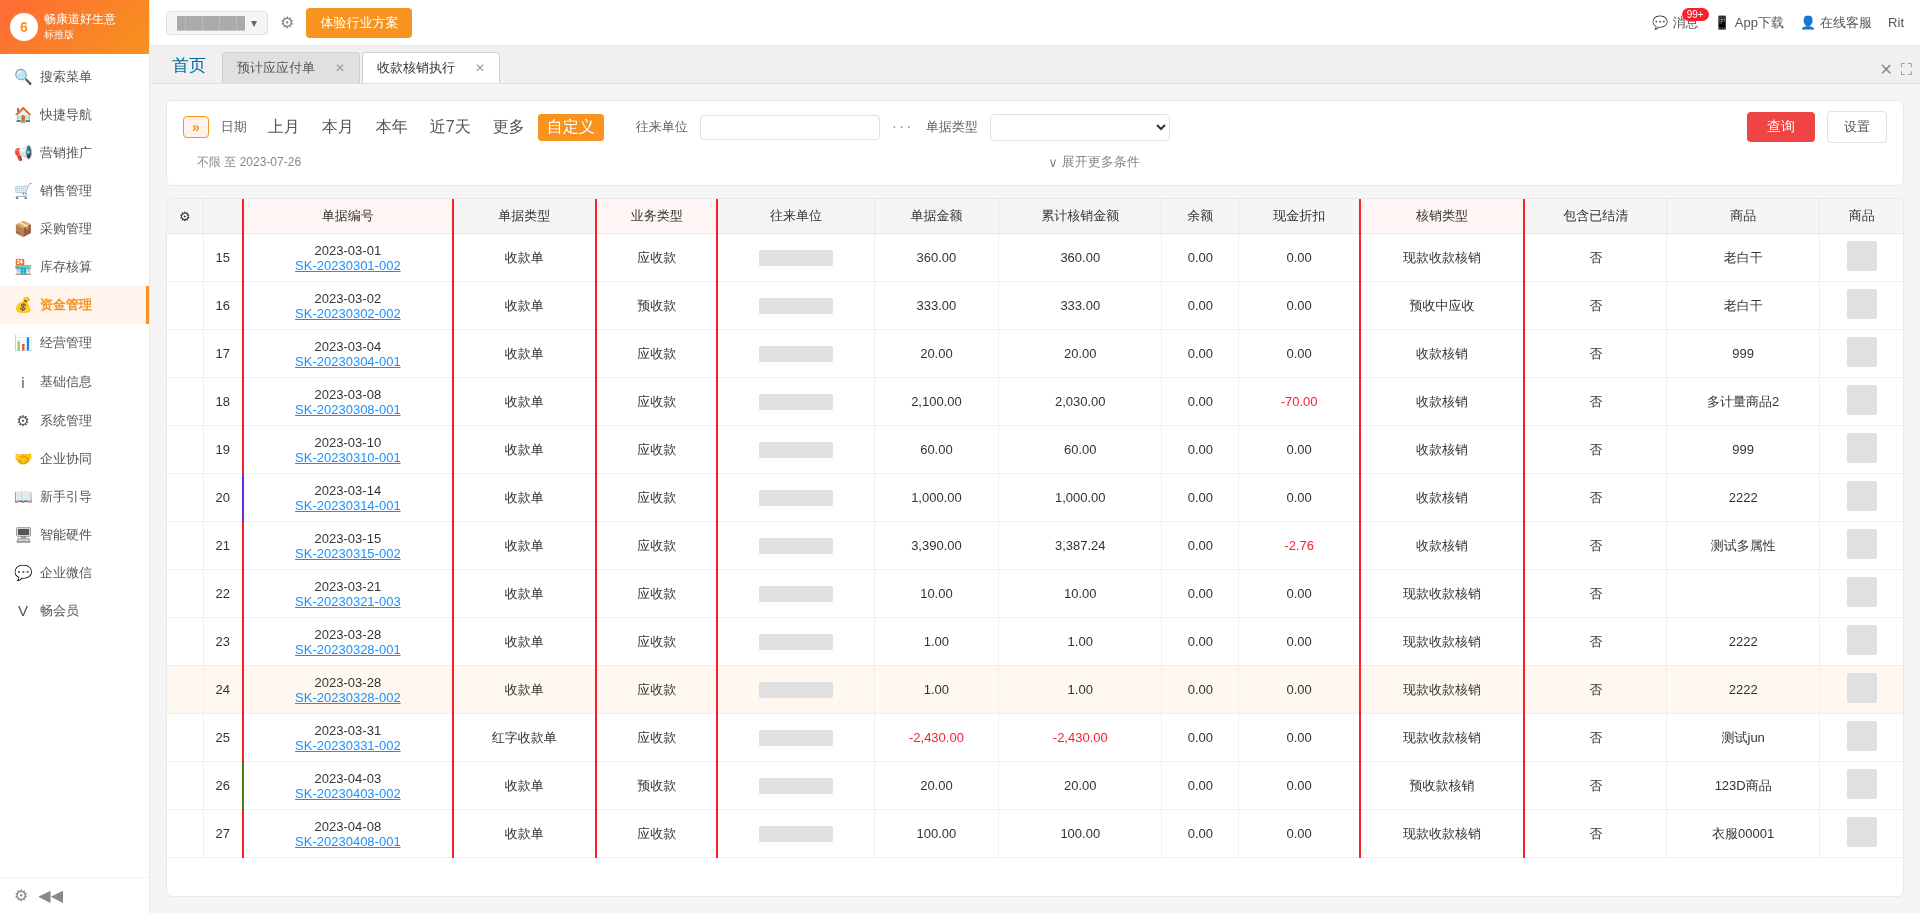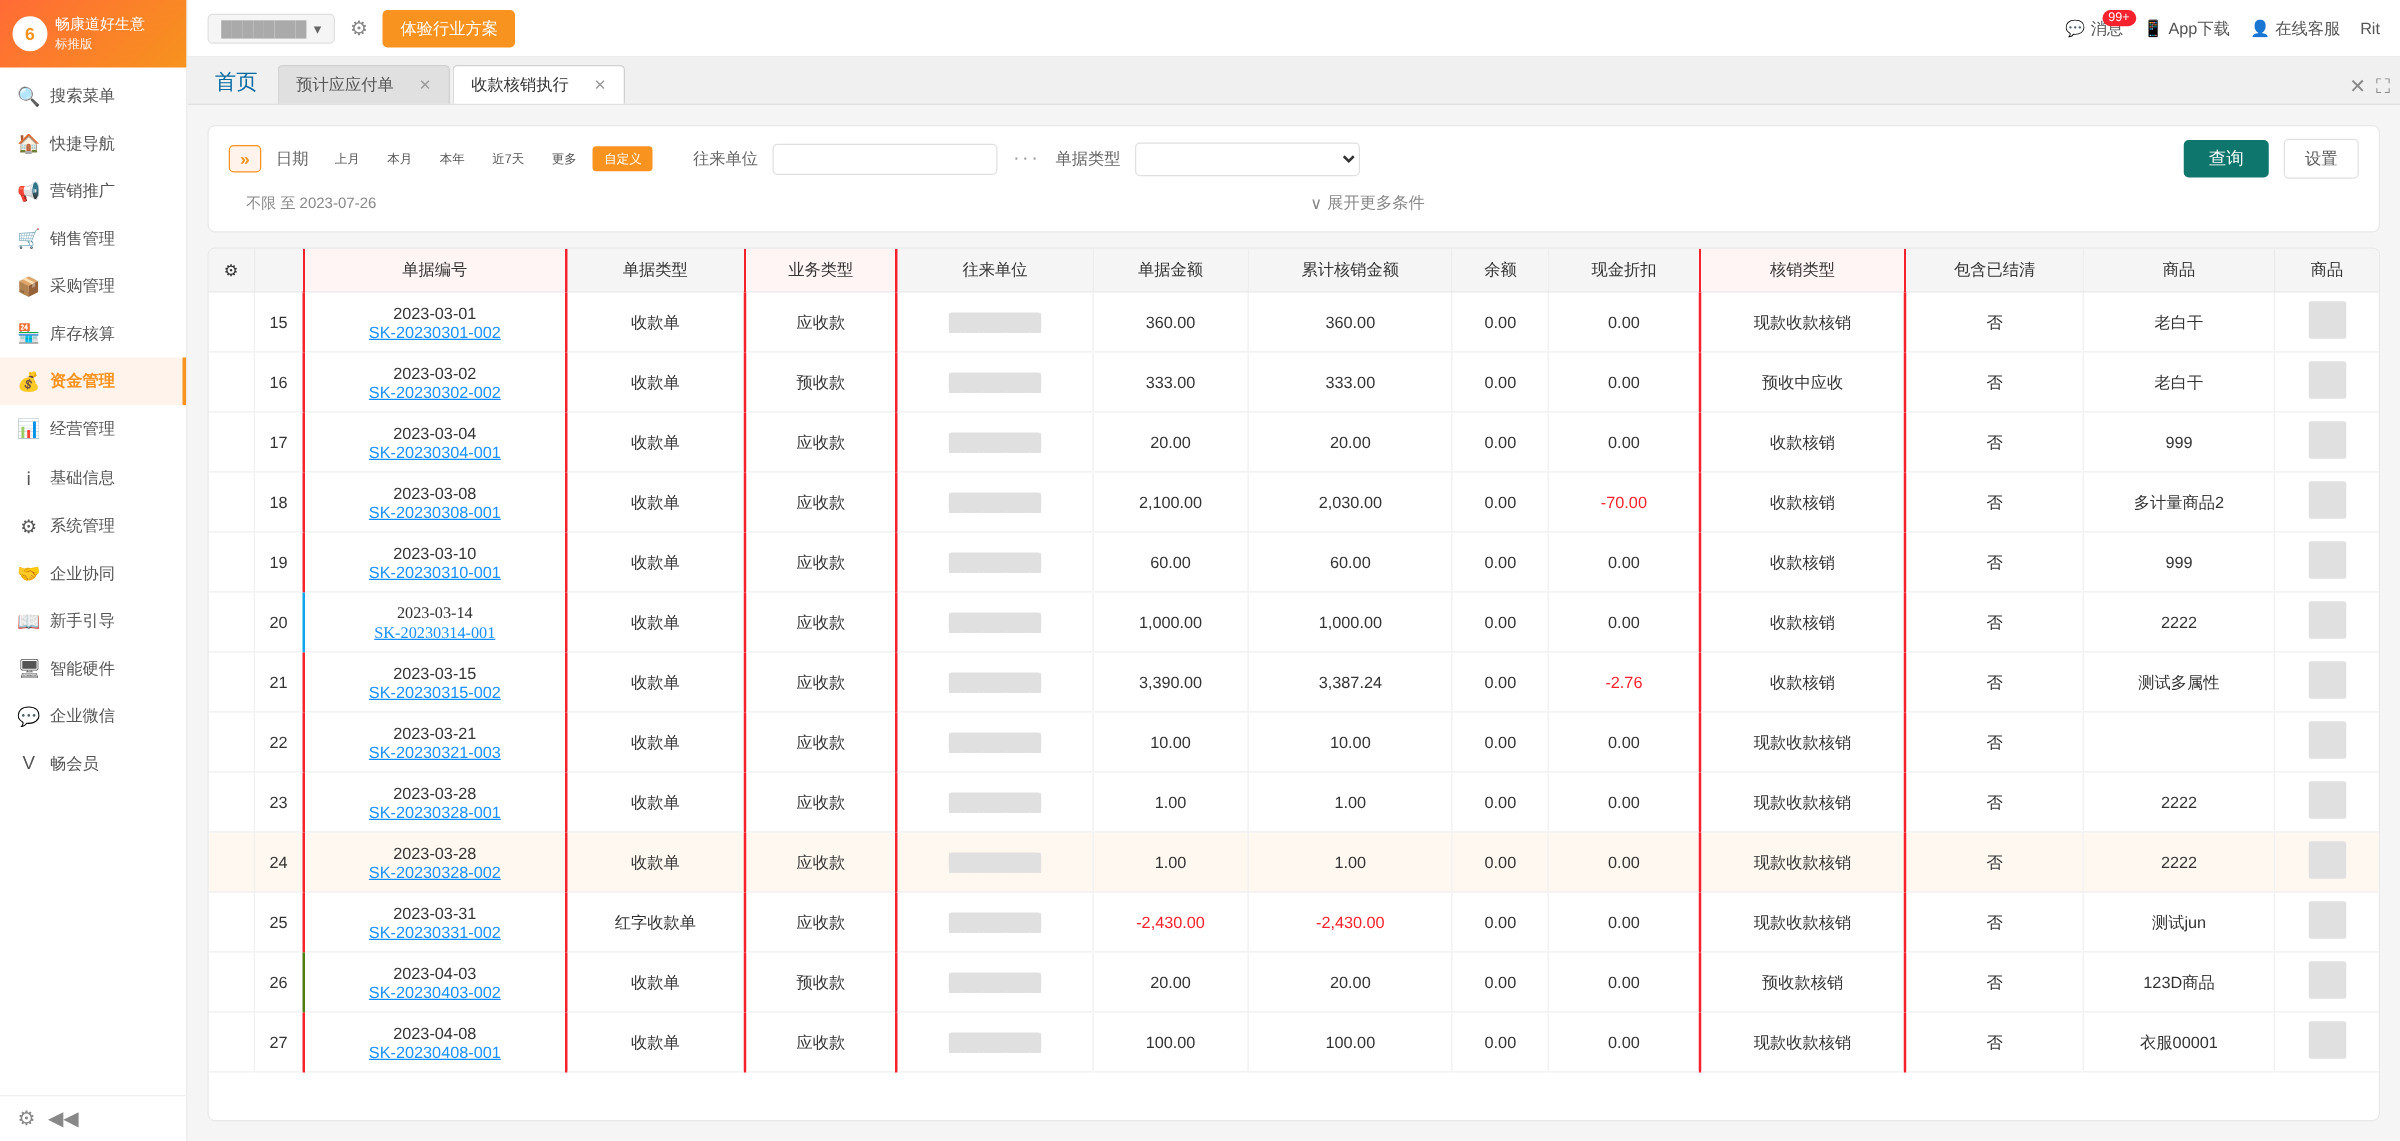--- a/index.html
+++ b/index.html
@@ -177,21 +177,21 @@
       font-size: 14px;
       cursor: pointer;
       font-weight: bold;
     }
     .filter-label { font-size: 13px; color: #666; }
     .filter-date-options { display: flex; gap: 4px; }
     .filter-date-btn {
       padding: 2px 8px;
       border: 1px solid transparent;
       border-radius: 3px;
-      font-size: 10px;
+      font-size: 16px;
       color: #555;
       cursor: pointer;
       background: none;
     }
     .filter-date-btn.custom {
       background: #f7931e;
       color: white;
       border-color: #f7931e;
     }
     .filter-date-range { font-size: 12px; color: #888; }
@@ -209,21 +209,21 @@
       border: 1px solid #e0e0e0;
       border-radius: 4px;
       padding: 4px 10px;
       font-size: 13px;
       color: #333;
       min-width: 180px;
       background: white;
       cursor: pointer;
     }
     .filter-query-btn {
-      background: #0f766e;
+      background: #ef4444;
       color: white;
       border: none;
       border-radius: 4px;
       padding: 6px 20px;
       font-size: 14px;
       cursor: pointer;
     }
     .filter-set-btn {
       background: white;
       border: 1px solid #e0e0e0;
@@ -548,21 +548,21 @@
       <td>0.00</td>
       <td class="">0.00</td>
       <td style="border-left:2px solid #f5222d; border-right:2px solid #f5222d;">收款核销</td>
       <td>否</td>
       <td>999</td>
       <td><span style="width:30px;height:30px;display:inline-block;background:#e0e0e0;border-radius:2px;"></span></td>
     </tr>
             <tr>
       <td></td>
       <td>20</td>
-      <td style="border-left:2px solid #0ea5e9; border-right:2px solid #f5222d;font-family:Liberation Serif, serif;">2023-03-14<br><span class="link-cell">SK-20230314-001</span></td>
+      <td style="border-left:2px solid #6d28d9; border-right:2px solid #f5222d;">2023-03-14<br><span class="link-cell">SK-20230314-001</span></td>
       <td>收款单</td>
       <td style="border-left:2px solid #f5222d; border-right:2px solid #f5222d;">应收款</td>
       <td><span style="background:#e0e0e0;color:#e0e0e0;border-radius:3px;">████████</span></td>
       <td class="">1,000.00</td>
       <td class="">1,000.00</td>
       <td>0.00</td>
       <td class="">0.00</td>
       <td style="border-left:2px solid #f5222d; border-right:2px solid #f5222d;">收款核销</td>
       <td>否</td>
       <td>2222</td>

